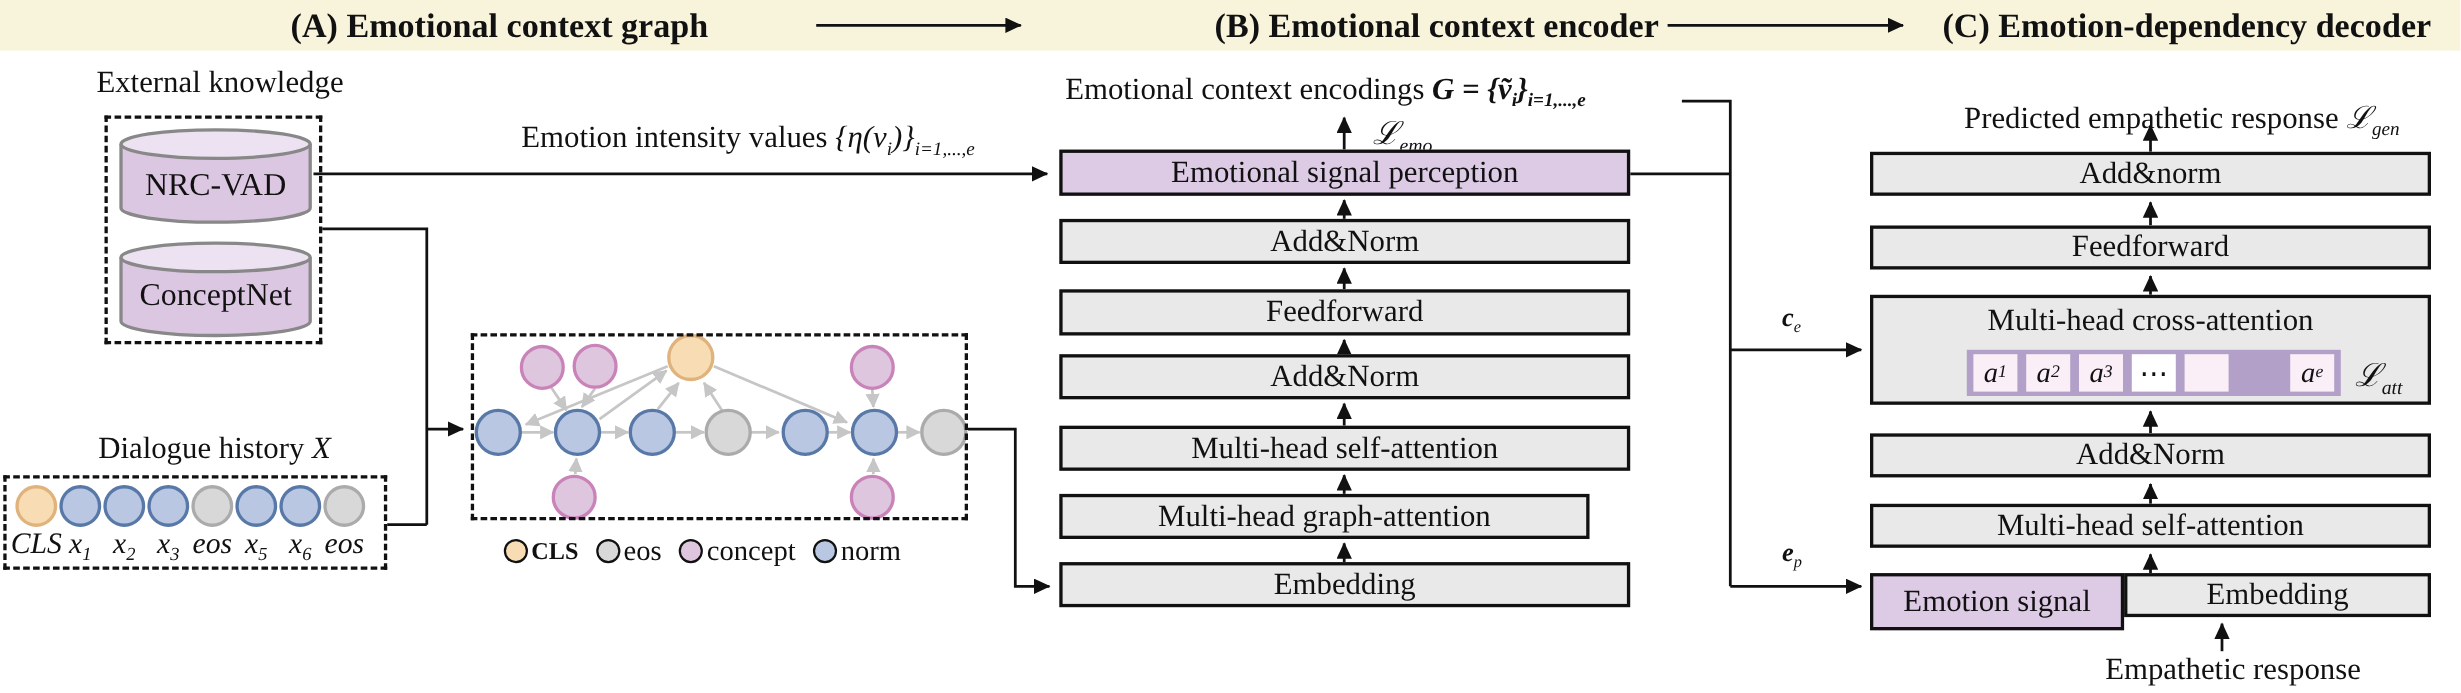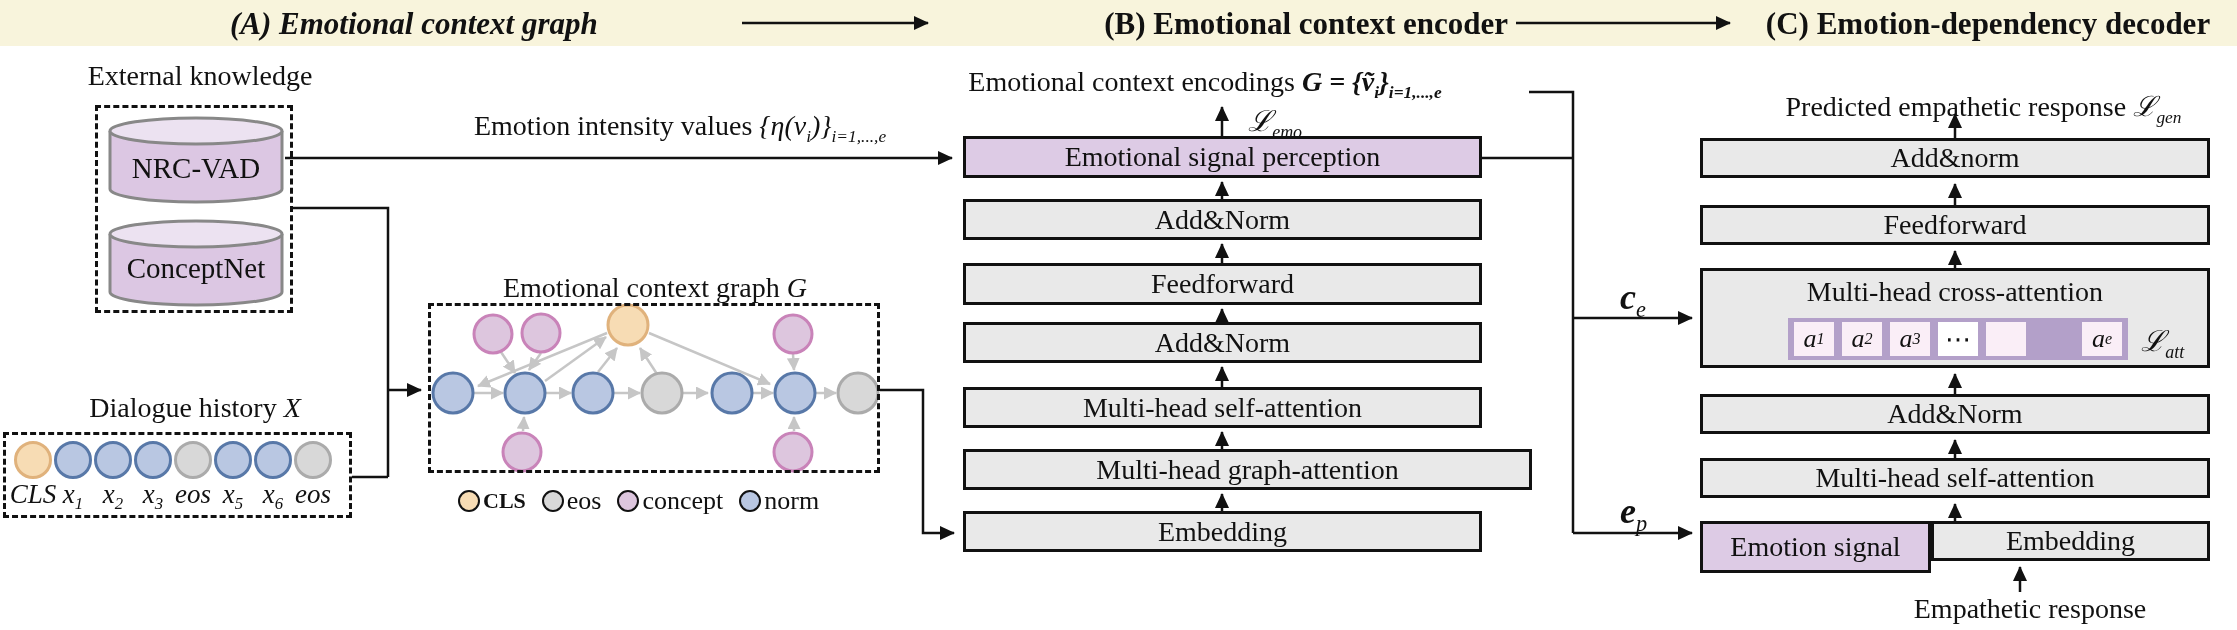--- a/index.html
+++ b/index.html
@@ -31,29 +31,29 @@
   .legend-label{font-size:26px;}
   .legend-label.caps{font-weight:bold;font-size:22px;}
   .cyl-label{position:absolute;width:172px;text-align:center;font-size:29px;}
   .cross-label{position:absolute;left:0;top:5px;width:100%;text-align:center;font-size:28px;}
   .attn-strip{position:absolute;left:85px;top:47px;width:340px;height:42px;background:#b3a0c9;
               display:flex;align-items:center;gap:8px;padding:0 6px;box-sizing:border-box;}
   .acell{width:40px;height:34px;background:#faeef7;display:flex;align-items:center;justify-content:center;
          font-size:26px;font-style:italic;flex:0 0 auto;}
   .acell.white{background:#ffffff;font-style:normal;}
   .latt{position:absolute;left:438px;top:49px;font-size:29px;}
-  .mathlab{position:absolute;font-size:36px;white-space:nowrap;}
+  .mathlab{position:absolute;font-size:24px;white-space:nowrap;}
 </style>
 </head>
 <body>
 
 <div id="fig">
 
   <div id="headband"></div>
-  <div class="htitle" style="left:230px;width:500px;font-style:italic;">(A) Emotional context graph</div>
+  <div class="htitle" style="left:204px;width:500px;text-align:center;">(A) Emotional context graph</div>
   <div class="htitle" style="left:948px;width:560px;text-align:right;">(B) Emotional context encoder</div>
   <div class="htitle" style="left:1742px;width:492px;text-align:center;">(C) Emotion-dependency decoder</div>
 
   <svg id="wires" width="2237" height="630" viewBox="0 0 2237 630">
     <defs>
       <marker id="ab" markerWidth="16" markerHeight="14" refX="14" refY="7" orient="auto" markerUnits="userSpaceOnUse">
         <path d="M0,0 L15,7 L0,14 z" fill="#111"></path>
       </marker>
       <marker id="ag" markerWidth="15" markerHeight="13" refX="12" refY="6.5" orient="auto" markerUnits="userSpaceOnUse">
         <path d="M0,0 L13,6.5 L0,13 z" fill="#c6c6c6"></path>
@@ -154,23 +154,20 @@
   <div class="tok-circle t-eos" style="left:294px;top:441px;"></div>
   <div class="tok-label" style="left:3px;"><span>CLS</span></div>
   <div class="tok-label" style="left:43px;"><span>x</span><sub>1</sub></div>
   <div class="tok-label" style="left:83px;"><span>x</span><sub>2</sub></div>
   <div class="tok-label" style="left:123px;"><span>x</span><sub>3</sub></div>
   <div class="tok-label" style="left:163px;"><span>eos</span></div>
   <div class="tok-label" style="left:203px;"><span>x</span><sub>5</sub></div>
   <div class="tok-label" style="left:243px;"><span>x</span><sub>6</sub></div>
   <div class="tok-label" style="left:283px;"><span>eos</span></div>
 
-  <div class="abs sect-title ctr" style="left:455px;top:272px;width:400px;">
-    <span>Emotional context graph </span><span class="mi">G</span>
-  </div>
   <div class="dashed" style="left:428px;top:303px;width:452px;height:170px;"></div>
   <div class="legend">
     <div class="legend-item">
       <span class="legend-dot t-cls"></span>
       <span class="legend-label caps">CLS</span>
     </div>
     <div class="legend-item">
       <span class="legend-dot t-eos"></span>
       <span class="legend-label">eos</span>
     </div>
@@ -198,21 +195,21 @@
   </div>
   <div class="mathlab" style="left:1620px;top:490px;">
     <span class="mb">e</span><sub class="mi">p</sub>
   </div>
 
   <div class="box purple" style="left:963px;top:136px;width:519px;height:42px;">Emotional signal perception</div>
   <div class="box" style="left:963px;top:199px;width:519px;height:41px;">Add&amp;Norm</div>
   <div class="box" style="left:963px;top:263px;width:519px;height:42px;">Feedforward</div>
   <div class="box" style="left:963px;top:322px;width:519px;height:41px;">Add&amp;Norm</div>
   <div class="box" style="left:963px;top:387px;width:519px;height:41px;">Multi-head self-attention</div>
-  <div class="box" style="left:963px;top:449px;width:569px;height:41px;">Multi-head graph-attention</div>
+  <div class="box" style="left:963px;top:449px;width:482px;height:41px;">Multi-head graph-attention</div>
   <div class="box" style="left:963px;top:511px;width:519px;height:41px;">Embedding</div>
 
   <div class="abs sect-title ctr" style="left:1730px;top:86px;width:507px;">
     <span>Predicted empathetic response </span><span class="scriptL">ℒ</span><sub class="mi">gen</sub>
   </div>
   <div class="box" style="left:1700px;top:138px;width:510px;height:40px;">Add&amp;norm</div>
   <div class="box" style="left:1700px;top:205px;width:510px;height:40px;">Feedforward</div>
   <div class="box" style="left:1700px;top:268px;width:510px;height:100px;">
     <div class="cross-label">Multi-head cross-attention</div>
     <div class="attn-strip">

